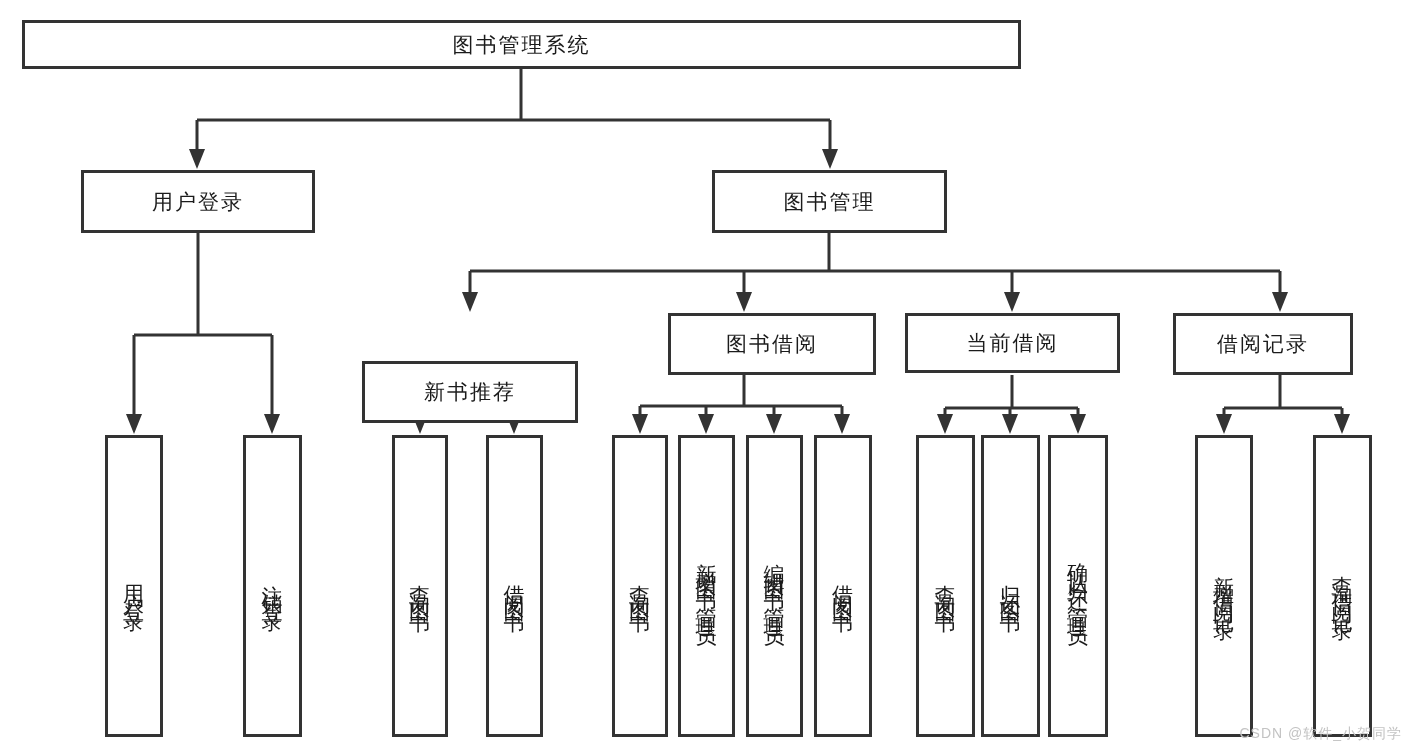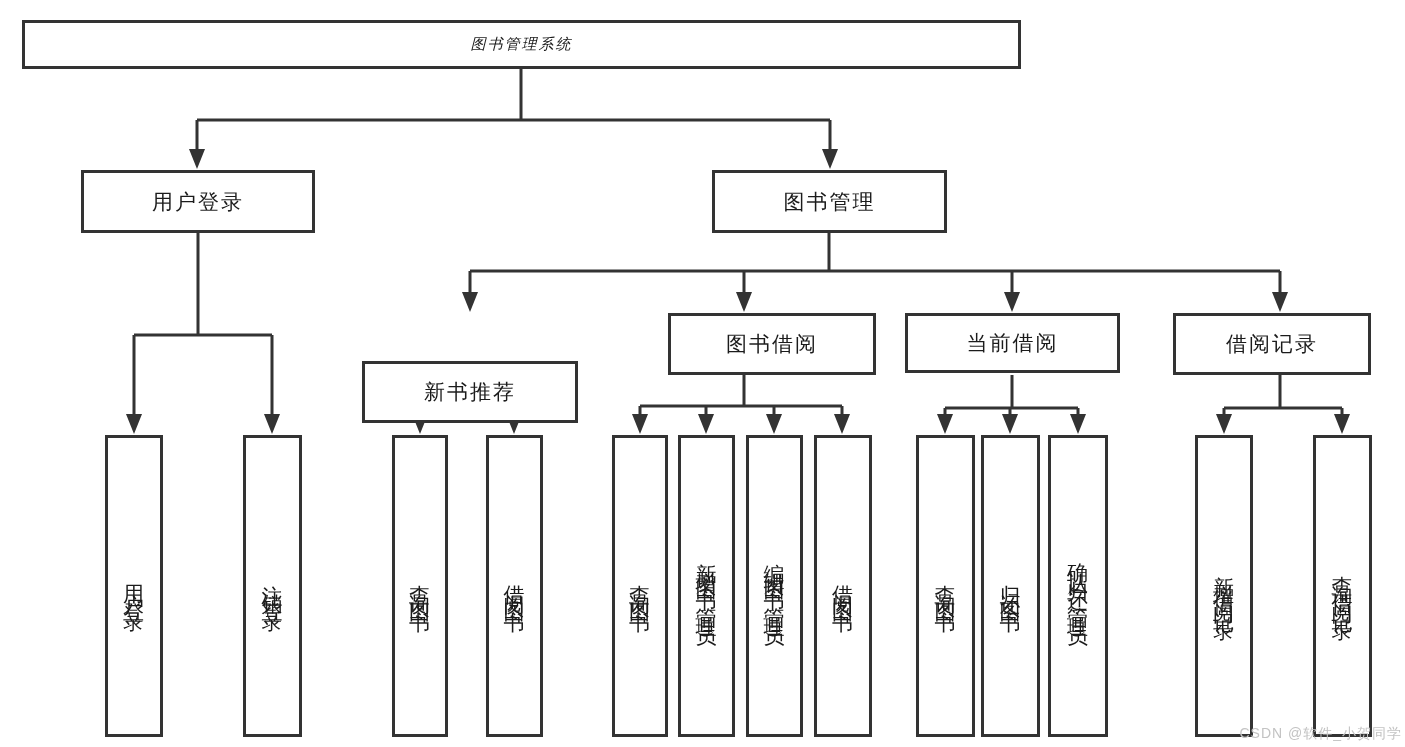--- a/index.html
+++ b/index.html
@@ -21,21 +21,21 @@
   .node{
     position:absolute;
     box-sizing:border-box;
     border:3px solid var(--line);
     background:var(--background);
     display:flex;align-items:center;justify-content:center;
     color:var(--text);
     z-index:2;
   }
   .h-label{font-size:21px;letter-spacing:2px;white-space:nowrap;}
-  .root-label{font-size:15px;letter-spacing:2px;font-style:italic;}
+  .root-label{font-size:21px;letter-spacing:2px;}
   .v-label{
     writing-mode:vertical-rl;
     text-orientation:mixed;
     font-size:21px;
     letter-spacing:9px;
     line-height:1;
     white-space:nowrap;
   }
   #watermark{
     position:absolute;
@@ -98,21 +98,21 @@
 
   <div class="node" style="left:362px;top:313px;width:216px;height:62px;margin-top:48px;">
     <span class="h-label">新书推荐</span>
   </div>
   <div class="node" style="left:668px;top:313px;width:208px;height:62px;">
     <span class="h-label">图书借阅</span>
   </div>
   <div class="node" style="left:905px;top:313px;width:215px;height:60px;">
     <span class="h-label">当前借阅</span>
   </div>
-  <div class="node" style="left:1173px;top:313px;width:198px;height:62px;">
+  <div class="node" style="left:1173px;top:313px;width:180px;height:62px;">
     <span class="h-label">借阅记录</span>
   </div>
 
   <div class="node" style="left:105px;top:435px;width:58px;height:302px;">
     <span class="v-label">用户登录</span>
   </div>
   <div class="node" style="left:243px;top:435px;width:59px;height:302px;">
     <span class="v-label">注销登录</span>
   </div>
 

